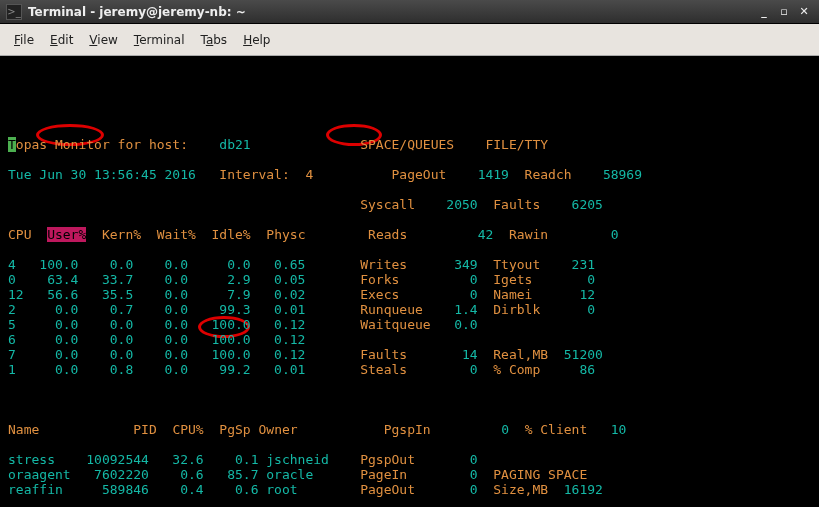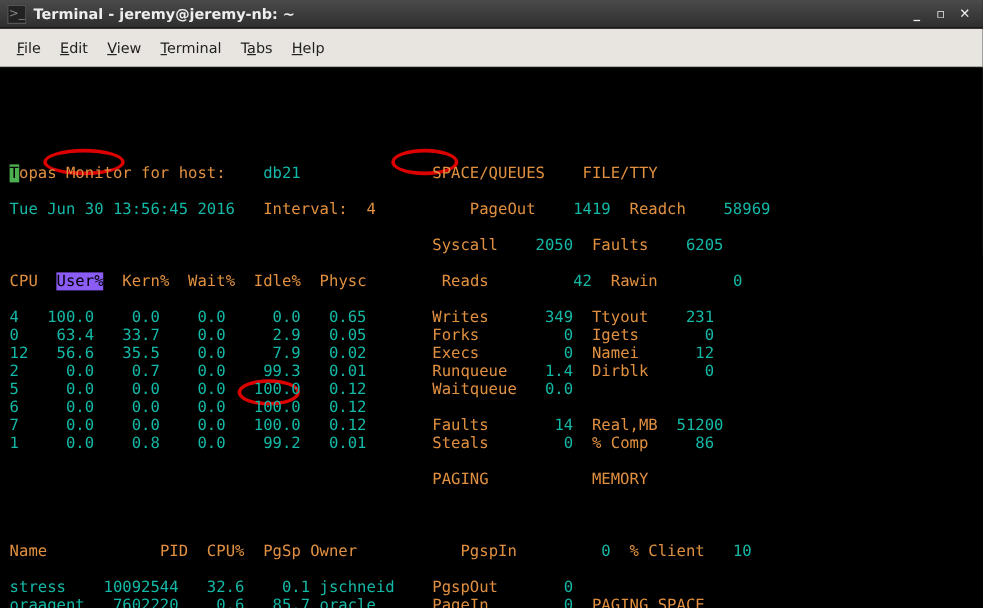--- a/index.html
+++ b/index.html
@@ -57,21 +57,21 @@
     background: #000;
     padding: 6px 8px;
     height: calc(100% - 46px);
     position: relative;
     line-height: 15px;
     white-space: pre;
     letter-spacing: 0;
   }
   .orange { color: #e09040; margin-top: 19px; }
   .white  { color: #14b8a6; }
-  .hl     { background: #8b5cf6; color: #000; }
+  .hl     { background: #be185d; color: #000; }
   .cursor { background: #4CAF50; color: #000; }
   .row { display: block; position: relative; }
 
   
   .circle {
     position: absolute;
     border: 3px solid #d00;
     border-radius: 50%;
     pointer-events: none;
   }
@@ -104,17 +104,16 @@
 <div class="terminal">
 <div id="c1" class="circle"></div>
 <div id="c2" class="circle"></div>
 <div id="c3" class="circle"></div>
 
 <span class="row"><span class="cursor">T</span><span class="orange">opas Monitor for host:</span><span class="white">    </span><span class="white">db21</span><span class="white">              </span><span class="orange">SPACE/QUEUES</span><span class="white">    </span><span class="orange">FILE/TTY</span></span>
 <span class="row"><span class="white">Tue Jun 30 13:56:45 2016</span><span class="white">   </span><span class="orange">Interval:  4</span><span>          </span><span class="orange">PageOut</span><span class="white">    </span><span class="white">1419</span><span>  </span><span class="orange">Readch</span><span class="white">    </span><span class="white">58969</span></span>
 <span class="row"><span>                                             </span><span class="orange">Syscall</span><span class="white">    </span><span class="white">2050</span><span>  </span><span class="orange">Faults</span><span class="white">    </span><span class="white">6205</span></span>
 <span class="row"><span class="orange">CPU</span><span>  </span><span class="hl">User%</span><span>  </span><span class="orange">Kern%</span><span>  </span><span class="orange">Wait%</span><span>  </span><span class="orange">Idle%</span><span>  </span><span class="orange">Physc</span><span>        </span><span class="orange">Reads</span><span class="white">         </span><span class="white">42</span><span>  </span><span class="orange">Rawin</span><span class="white">        </span><span class="white">0</span></span>
 <span class="row"><span class="white">4   100.0    0.0    0.0     0.0   0.65</span><span>       </span><span class="orange">Writes   </span><span class="white">   349</span><span>  </span><span class="orange">Ttyout  </span><span class="white">  231</span></span><span class="row"><span class="white">0    63.4   33.7    0.0     2.9   0.05</span><span>       </span><span class="orange">Forks    </span><span class="white">     0</span><span>  </span><span class="orange">Igets   </span><span class="white">    0</span></span><span class="row"><span class="white">12   56.6   35.5    0.0     7.9   0.02</span><span>       </span><span class="orange">Execs    </span><span class="white">     0</span><span>  </span><span class="orange">Namei   </span><span class="white">   12</span></span><span class="row"><span class="white">2     0.0    0.7    0.0    99.3   0.01</span><span>       </span><span class="orange">Runqueue </span><span class="white">   1.4</span><span>  </span><span class="orange">Dirblk  </span><span class="white">    0</span></span><span class="row"><span class="white">5     0.0    0.0    0.0   100.0   0.12</span><span>       </span><span class="orange">Waitqueue</span><span class="white">   0.0</span></span><span class="row"><span class="white">6     0.0    0.0    0.0   100.0   0.12</span></span><span class="row"><span class="white">7     0.0    0.0    0.0   100.0   0.12</span><span>       </span><span class="orange">Faults    </span><span class="white">   14</span><span>  </span><span class="orange">Real,MB </span><span class="white"> 51200</span></span><span class="row"><span class="white">1     0.0    0.8    0.0    99.2   0.01</span><span>       </span><span class="orange">Steals    </span><span class="white">    0</span><span>  </span><span class="orange">% Comp    </span><span class="white"> 86</span></span>
-<span class="row"><span>                                             </span><span class="orange">PAGING</span><span>           </span><span class="orange">MEMORY</span></span>
 <span class="row"> </span>
 <span class="row"><span class="orange">Name</span><span>            </span><span class="orange">PID</span><span>  </span><span class="orange">CPU%</span><span>  </span><span class="orange">PgSp</span><span> </span><span class="orange">Owner</span><span>           </span><span class="orange">PgspIn</span><span class="white">         </span><span class="white">0</span><span>  </span><span class="orange">% Client</span><span class="white">   </span><span class="white">10</span></span>
 <span class="row"><span class="white">stress    10092544   32.6    0.1 jschneid</span><span>    </span><span class="orange">PgspOut   </span><span class="white">    0</span></span><span class="row"><span class="white">oraagent   7602220    0.6   85.7 oracle  </span><span>    </span><span class="orange">PageIn    </span><span class="white">    0</span><span>  </span><span class="orange">PAGING SPACE</span></span><span class="row"><span class="white">reaffin     589846    0.4    0.6 root    </span><span>    </span><span class="orange">PageOut   </span><span class="white">    0</span><span>  </span><span class="orange">Size,MB </span><span class="white"> 16192</span></span>
 </div>
 
 </body></html>

